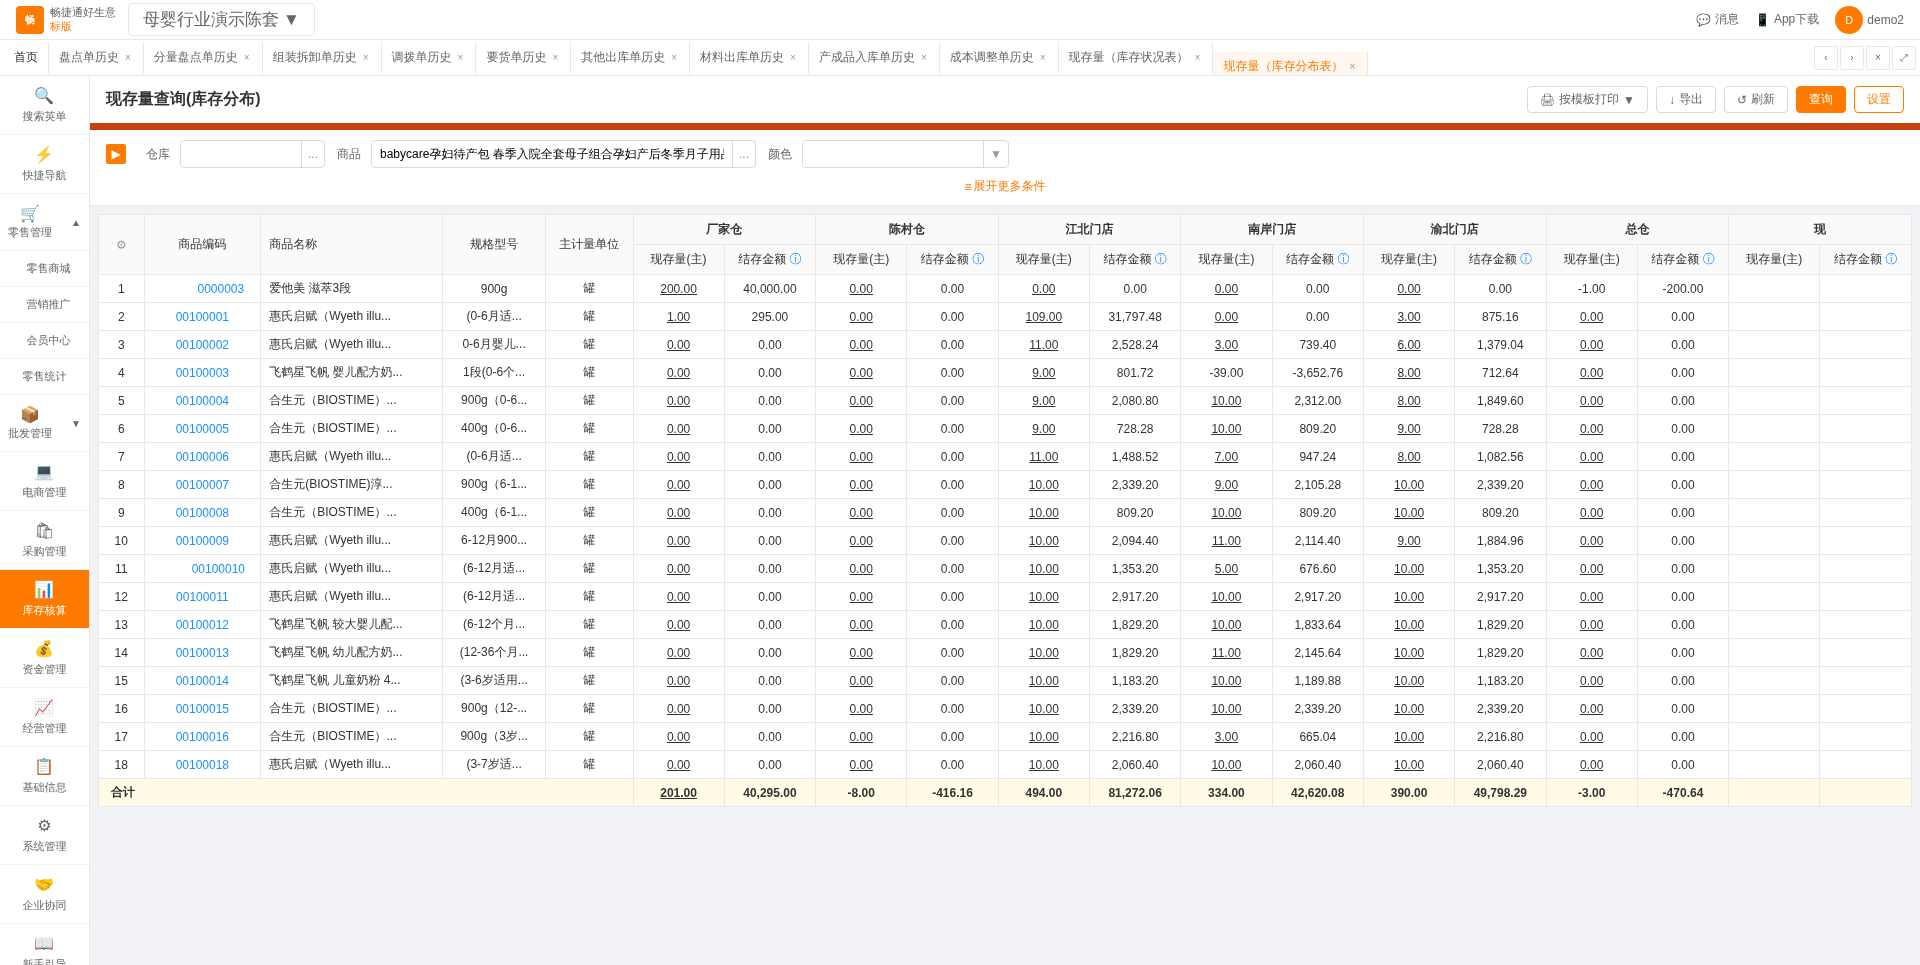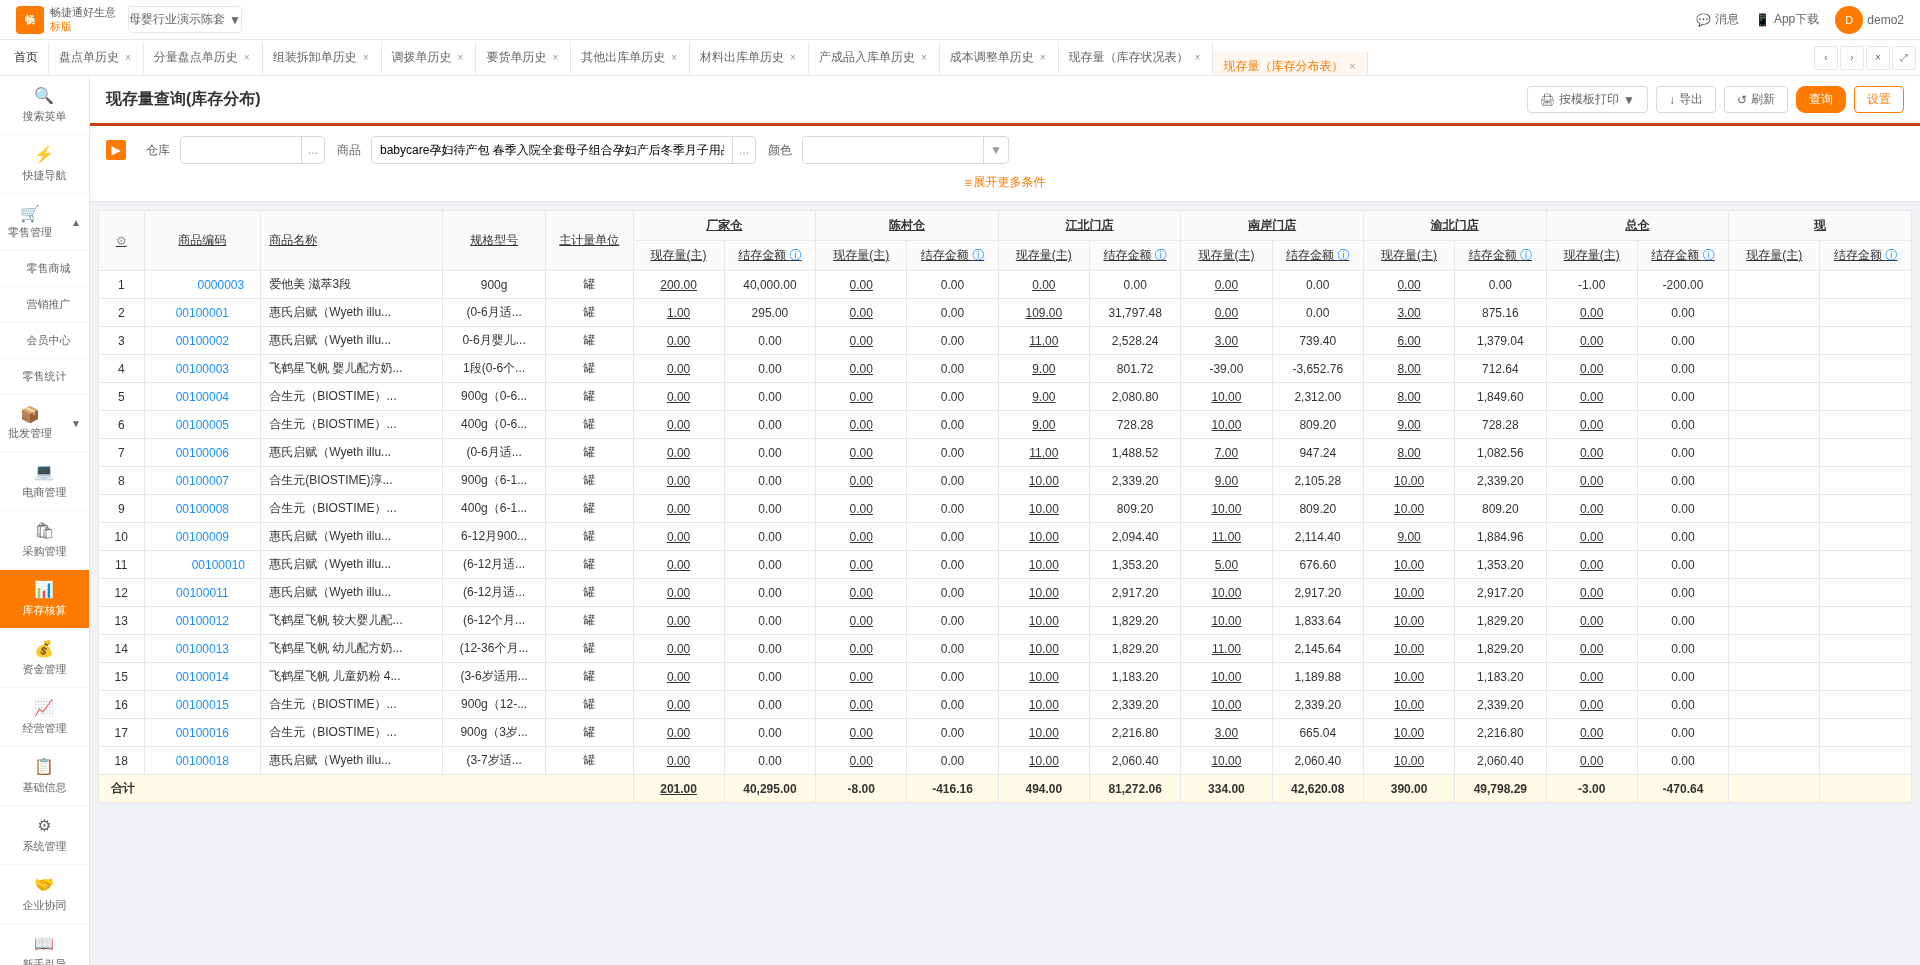--- a/index.html
+++ b/index.html
@@ -4,21 +4,21 @@
   <style>
     * { margin: 0; padding: 0; box-sizing: border-box; }
     body { font-family: 'Microsoft YaHei', Arial, sans-serif; font-size: 12px; background: #f0f2f5; color: #333; overflow: hidden; }
 
     
     .topbar { height: 40px; background: #fff; display: flex; align-items: center; justify-content: space-between; padding: 0 16px; border-bottom: 1px solid #e8e8e8; }
     .topbar-left { display: flex; align-items: center; gap: 12px; }
     .logo-area { display: flex; align-items: center; gap: 6px; }
     .logo-icon { width: 28px; height: 28px; background: #ff7b00; border-radius: 4px; display: flex; align-items: center; justify-content: center; color: white; font-size: 10px; font-weight: bold; }
     .logo-text { font-size: 11px; color: #666; line-height: 1.2; }
-    .industry-selector { display: flex; align-items: center; gap: 4px; padding: 4px 0; border: 1px solid #e8e8e8; border-radius: 4px; cursor: pointer; font-size: 12px; color: #666; }
+    .industry-selector { display: flex; align-items: center; gap: 4px; padding: 4px 14px; border: 1px solid #e8e8e8; border-radius: 4px; cursor: pointer; font-size: 17px; color: #666; }
     .topbar-right { display: flex; align-items: center; gap: 16px; }
     .topbar-right-item { display: flex; align-items: center; gap: 4px; color: #666; cursor: pointer; font-size: 12px; }
     .user-avatar { width: 28px; height: 28px; border-radius: 50%; background: #ff7b00; display: flex; align-items: center; justify-content: center; color: white; font-size: 11px; }
 
     
     .tabbar { height: 36px; background: #fff; display: flex; align-items: center; border-bottom: 1px solid #e8e8e8; overflow: hidden; padding: 0 4px; }
     .tab { display: flex; align-items: center; gap: 4px; padding: 0 10px; height: 32px; white-space: nowrap; cursor: pointer; font-size: 12px; color: #666; border-right: 1px solid #e8e8e8; flex-shrink: 0; }
     .tab.active { background: #fff7f0; color: #ff7b00; border-bottom: 2px solid #ff7b00; margin-top: 20px; }
     .tab-home { color: #333; font-weight: 500; }
     .tab-close { color: #999; font-size: 10px; cursor: pointer; padding: 2px; }
@@ -29,42 +29,42 @@
     .layout { display: flex; height: calc(965px - 76px); }
 
     
     .sidebar { width: 90px; background: #fff; border-right: 1px solid #e8e8e8; display: flex; flex-direction: column; overflow-y: auto; flex-shrink: 0; }
     .sidebar-item { display: flex; flex-direction: column; align-items: center; padding: 10px 4px; cursor: pointer; color: #666; font-size: 11px; gap: 4px; border-bottom: 1px solid #f5f5f5; }
     .sidebar-item.active { background: #ff7b00; color: #fff; }
     .sidebar-icon { font-size: 16px; }
 
     
     .main { flex: 1; display: flex; flex-direction: column; overflow: hidden; }
-    .page-header { background: #fff; padding: 10px 16px 0; border-bottom: 3px solid #c2410c; display: flex; align-items: center; justify-content: space-between; }
+    .page-header { background: #fff; padding: 10px 16px 0; border-bottom: 7px solid #c2410c; display: flex; align-items: center; justify-content: space-between; }
     .page-title { font-size: 16px; font-weight: bold; color: #333; padding-bottom: 10px; }
     .page-actions { display: flex; gap: 8px; padding-bottom: 10px; }
     .btn { padding: 4px 12px; border-radius: 4px; cursor: pointer; font-size: 12px; border: 1px solid #d9d9d9; background: #fff; color: #666; display: flex; align-items: center; gap: 4px; }
-    .btn-primary { background: #ff7b00; color: #fff; border-color: #ff7b00; border-radius: 9px; }
+    .btn-primary { background: #ff7b00; color: #fff; border-color: #ff7b00; }
     .btn-outline { background: #fff; color: #ff7b00; border-color: #ff7b00; }
 
     
     .search-area { background: #fff; padding: 10px 16px; border-bottom: 1px solid #e8e8e8; }
     .search-row { display: flex; align-items: center; gap: 12px; flex-wrap: wrap; }
     .search-field { display: flex; align-items: center; gap: 6px; }
     .search-label { color: #666; white-space: nowrap; font-size: 12px; min-width: 28px; }
     .search-input { border: 1px solid #d9d9d9; border-radius: 4px; padding: 4px 8px; font-size: 12px; height: 28px; outline: none; }
     .search-input-with-btn { display: flex; align-items: center; border: 1px solid #d9d9d9; border-radius: 4px; height: 28px; overflow: hidden; }
     .search-input-with-btn input { border: none; outline: none; padding: 4px 8px; font-size: 12px; flex: 1; }
     .search-input-dots { padding: 0 6px; color: #999; cursor: pointer; font-size: 12px; border-left: 1px solid #d9d9d9; height: 100%; display: flex; align-items: center; }
     .expand-btn { color: #ff7b00; cursor: pointer; font-size: 12px; display: flex; align-items: center; gap: 2px; margin-top: 4px; }
 
     
     .table-area { flex: 1; overflow: auto; padding: 8px; }
     .data-table { width: 100%; border-collapse: collapse; background: #fff; font-size: 12px; }
-    .data-table th { background: #fafafa; border: 1px solid #e8e8e8; padding: 6px 8px; text-align: center; font-weight: 500; color: #333; white-space: nowrap; position: sticky; top: 0; z-index: 10; text-decoration: underline; }
+    .data-table th { background: #fafafa; border: 1px solid #e8e8e8; padding: 6px 8px; text-align: center; font-weight: 500; color: #333; white-space: nowrap; position: sticky; top: 0; z-index: 10; }
     .data-table td { border: 1px solid #e8e8e8; padding: 5px 8px; text-align: center; color: #333; white-space: nowrap; }
     .data-table tr.summary td { background: #fffbe6; font-weight: bold; }
     .num-link { color: #1890ff; text-decoration: underline; cursor: pointer; }
     .num-negative { color: #f5222d; }
     th.group-header-cell { background: #fafafa; font-weight: bold; }
     .settings-icon { color: #999; cursor: pointer; }
     .col-seq { width: 40px; }
     .col-code { width: 90px; }
     .col-name { width: 160px; text-align: left !important; }
     .col-spec { width: 90px; }

